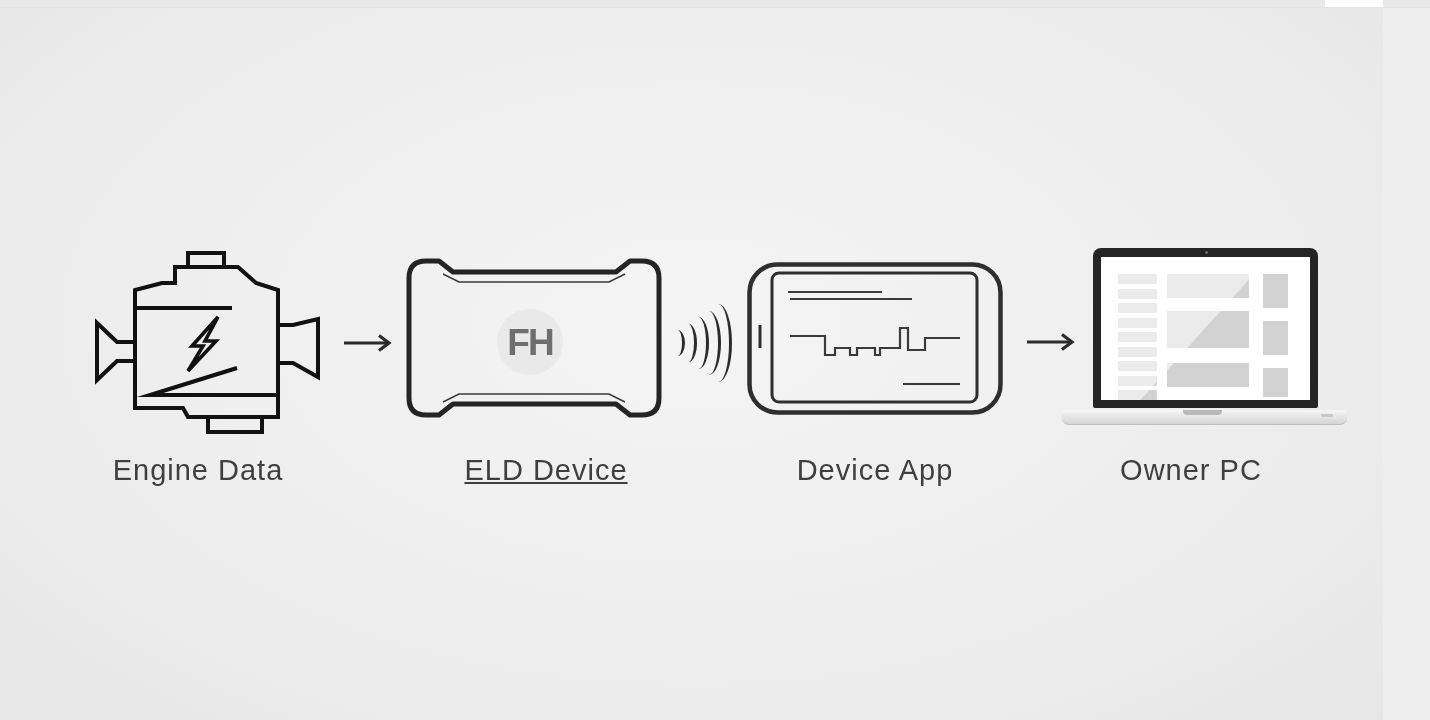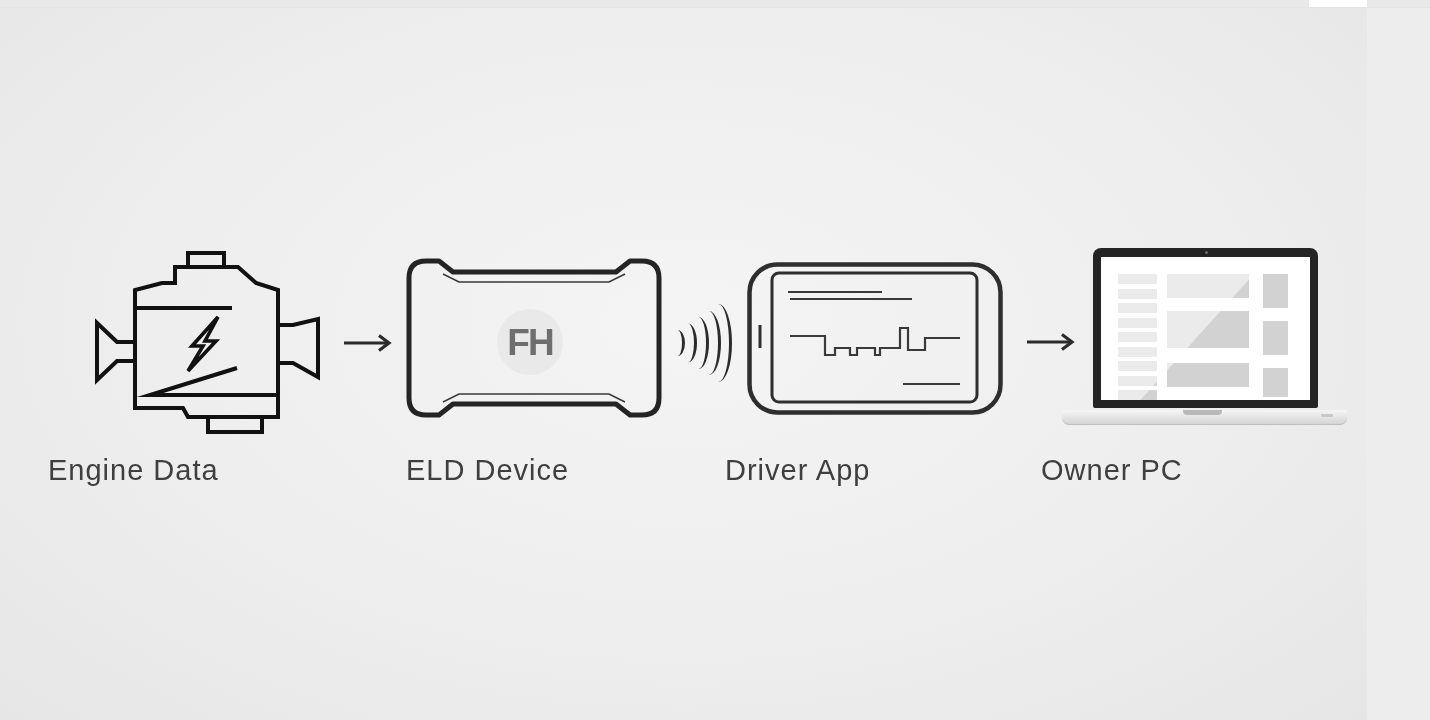--- a/index.html
+++ b/index.html
@@ -4,20 +4,21 @@
 <style>
   html,body{margin:0;padding:0;}
   body{
     width:1430px;height:720px;overflow:hidden;
     font-family:"Liberation Sans", sans-serif;
     background:#ededed;
   }
   #stage{
     position:relative;width:1367px;height:720px;
     background:radial-gradient(ellipse at 50% 45%, #f4f4f4 0%, #eeeeee 55%, #e6e6e6 100%);
+    padding-left:16px;
   }
   
   .top-strip{position:absolute;left:0;top:0;width:1430px;height:7px;background:#e9e9e9;border-bottom:1px solid #e4e4e4;}
   .top-strip-white{position:absolute;right:0;top:0;width:58px;height:7px;background:#ffffff;}
 
   .icon-svg{position:absolute;display:block;}
 
   
 
   
@@ -57,25 +58,25 @@
   }
   .laptop-base{
     position:absolute;left:1062px;top:410px;width:285px;height:14px;
     background:linear-gradient(#f6f6f6, #d4d4d4);
     border-radius:2px 2px 7px 7px;border-bottom:1px solid #bfbfbf;
   }
   .laptop-notch{position:absolute;left:121px;top:0;width:39px;height:5px;background:#b9b9b9;border-radius:0 0 4px 4px;}
   .laptop-mark{position:absolute;right:14px;top:4px;width:12px;height:3px;background:#c9c9c9;border-radius:1px;}
 
   .step-label{
-    position:absolute;top:454px;width:300px;
+    position:absolute;top:454px;width:300px;text-align:center;
     font-size:29px;letter-spacing:1px;color:#3f3f3f;
   }
   .lbl-0{left:48px;}
-  .lbl-1{left:406px;}
+  .lbl-1{left:396px;text-decoration:underline;}
   .lbl-2{left:725px;}
   .lbl-3{left:1041px;}
 </style>
 </head>
 <body>
 
 <div id="stage">
 
   <div class="top-strip"></div>
   <div class="top-strip-white"></div>
@@ -172,16 +173,16 @@
       <div class="scr-sheen"></div>
     </div>
   </div>
   <div class="laptop-base">
     <div class="laptop-notch"></div>
     <div class="laptop-mark"></div>
   </div>
 
   <div class="step-label lbl-0">Engine Data</div>
   <div class="step-label lbl-1">ELD Device</div>
-  <div class="step-label lbl-2">Driver App</div>
+  <div class="step-label lbl-2">Device App</div>
   <div class="step-label lbl-3">Owner PC</div>
 
 </div>
 
 </body></html>

